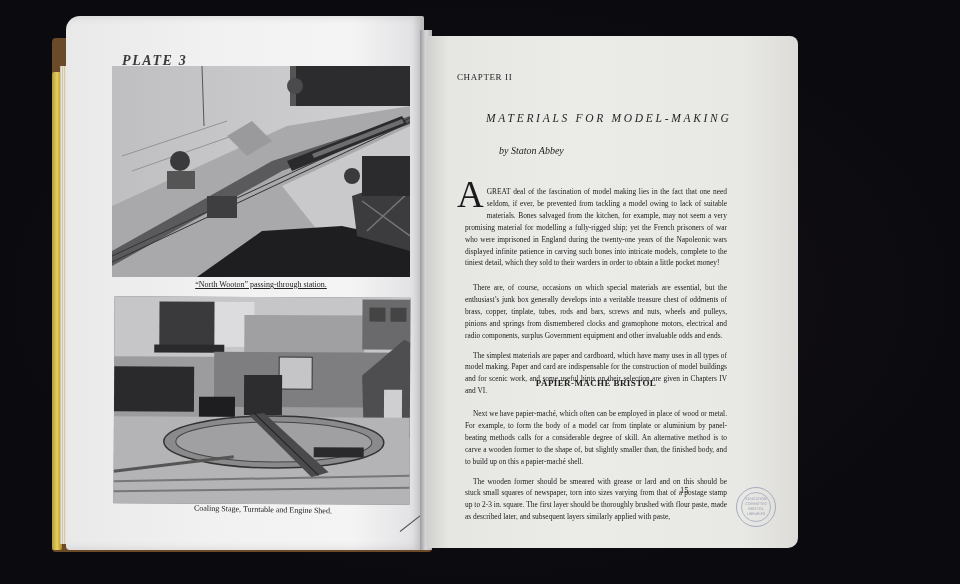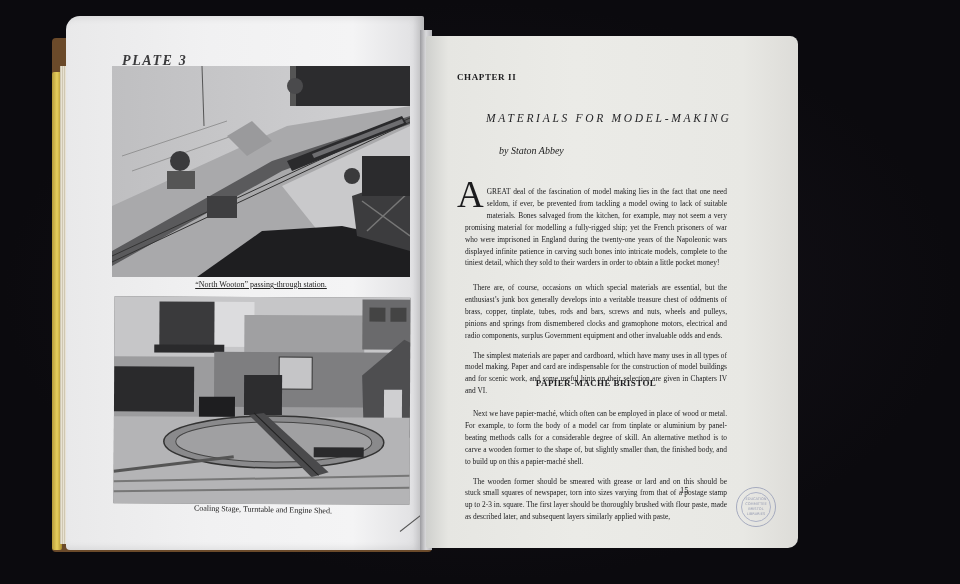--- a/index.html
+++ b/index.html
@@ -55,21 +55,21 @@
     }
 
     
     .right-page {
       position: absolute; left: 426px; top: 36px; width: 372px; height: 512px;
       background: linear-gradient(90deg, #cfd0cd 0%, #e6e6e2 6%, #ebebe7 40%, #e8e8e4 85%, #dddcd8 100%);
       border-radius: 2px 8px 10px 2px;
     }
     .chapter-label {
       position: absolute; left: 457px; top: 72px;
-      font-size: 9px; font-weight: bold; letter-spacing: 0.6px; color: #1d1d1f;
+      font-size: 9px; font-weight: normal; letter-spacing: 0.6px; color: #1d1d1f;
     }
     .chapter-title {
       position: absolute; left: 457px; top: 112px;
       font-size: 11.5px; font-style: italic; letter-spacing: 2.7px; color: #1f1f22; margin-left: 29px;
     }
     .byline {
       position: absolute; left: 457px; top: 145px;
       font-size: 10px; font-style: italic; color: #222; margin-left: 42px;
     }
     .body-text {

